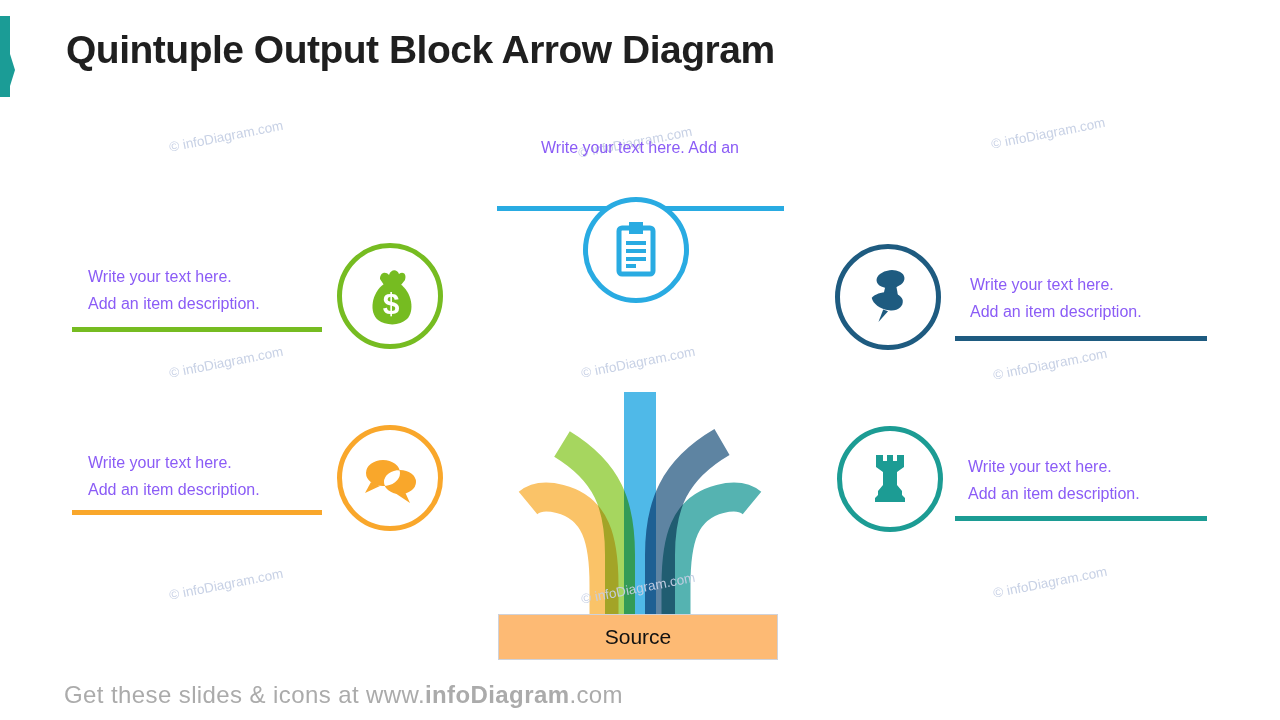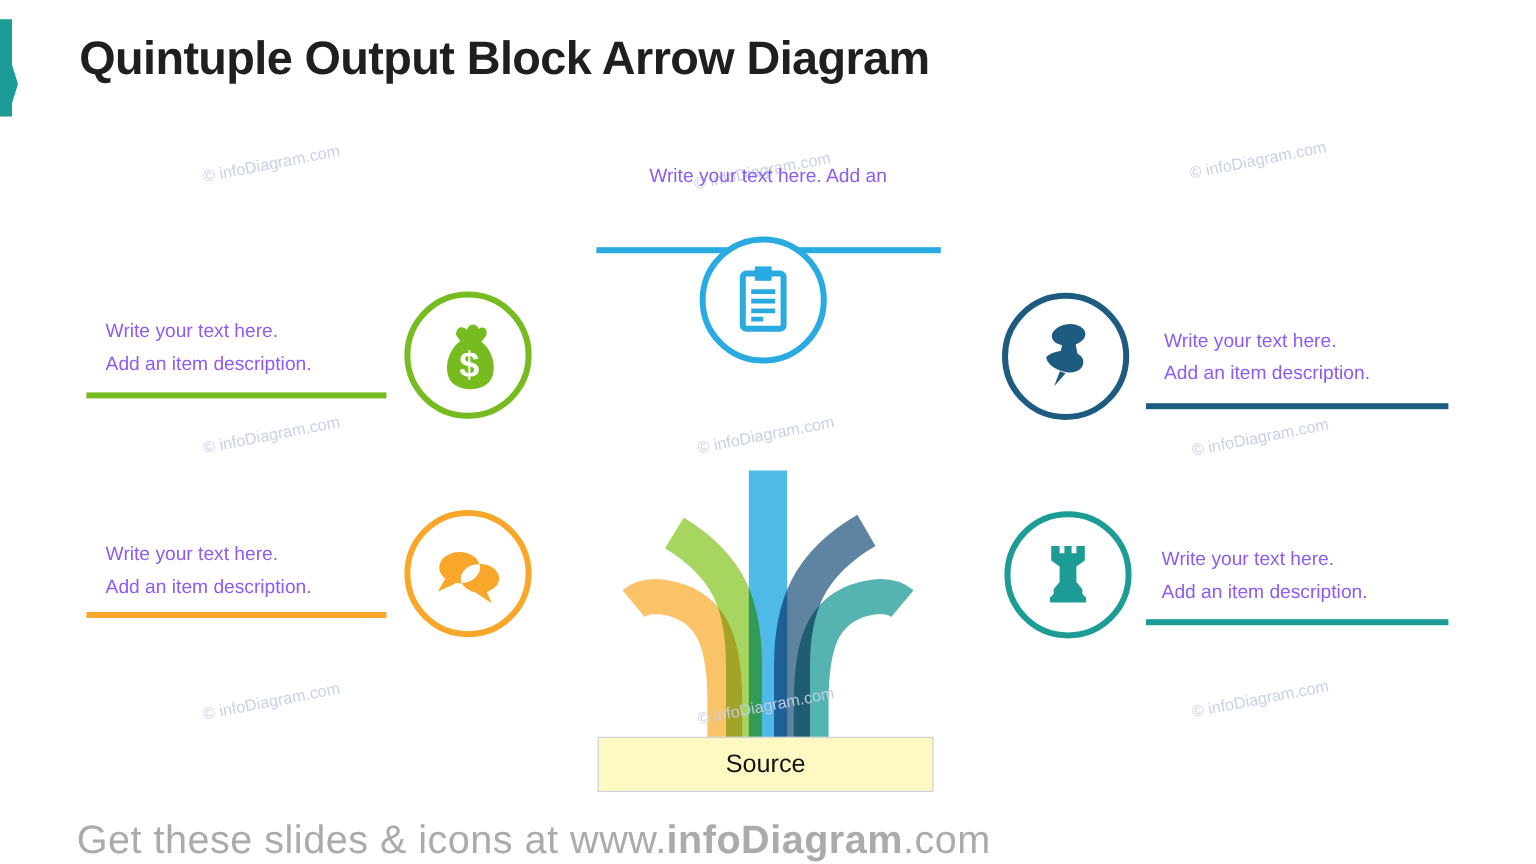--- a/index.html
+++ b/index.html
@@ -33,24 +33,24 @@
   .node-rl{left:837px;top:426px;border-color:#1C9C94;}
 
   .txt{position:absolute;font-size:16px;line-height:27px;z-index:6;color:#8b5cf6;}
   .txt-top{left:460px;top:134px;width:360px;text-align:center;}
   .txt-lu{left:88px;top:263px;}
   .txt-ll{left:88px;top:449px;}
   .txt-ru{left:970px;top:271px;}
   .txt-rl{left:968px;top:453px;}
 
   .source{position:absolute;left:498px;top:614px;width:280px;height:46px;z-index:6;
-          background:#fef9c3;border:1px solid #CFD2DA;box-sizing:border-box;
+          background:#fdba74;border:1px solid #CFD2DA;box-sizing:border-box;
           display:flex;align-items:center;justify-content:center;font-size:21px;color:#111;}
 
-  .footer{position:absolute;left:64px;top:681px;font-size:33px;color:#ABABAB;
+  .footer{position:absolute;left:64px;top:681px;font-size:24px;color:#ABABAB;
           letter-spacing:0.4px;z-index:6;white-space:nowrap;}
   .footer .b{font-weight:bold;}
 </style>
 </head>
 <body>
 
 <div class="canvas">
 
   <svg class="accent" width="18" height="110">
     <polygon points="0,16 10,16 10,54 15,70 10,86 10,97 0,97" fill="#1B9C96"></polygon>

